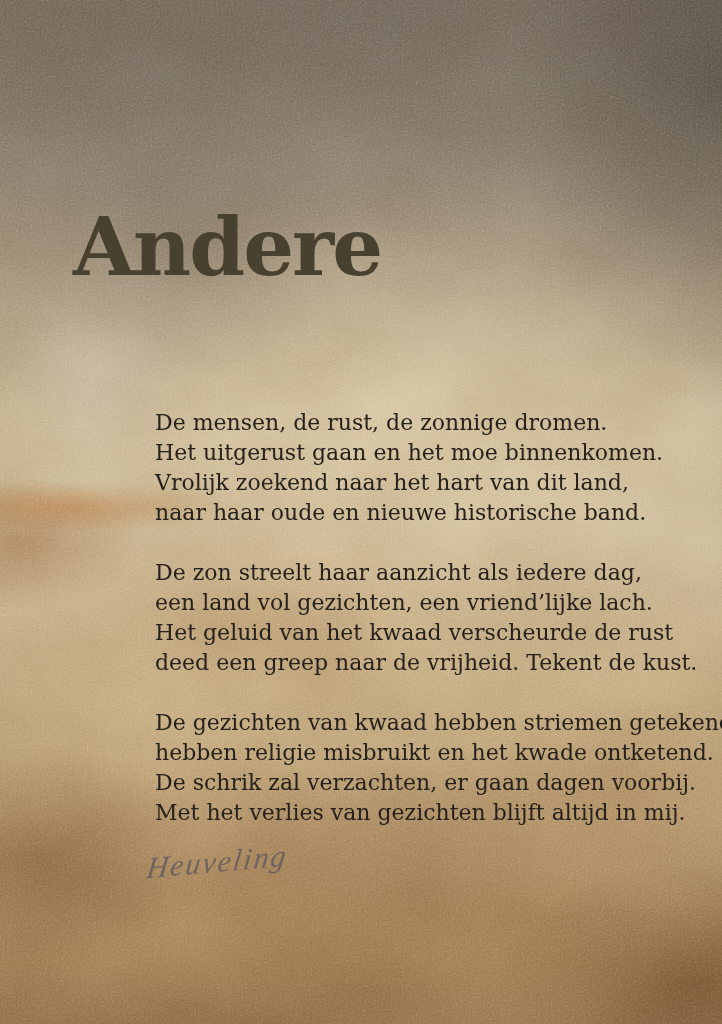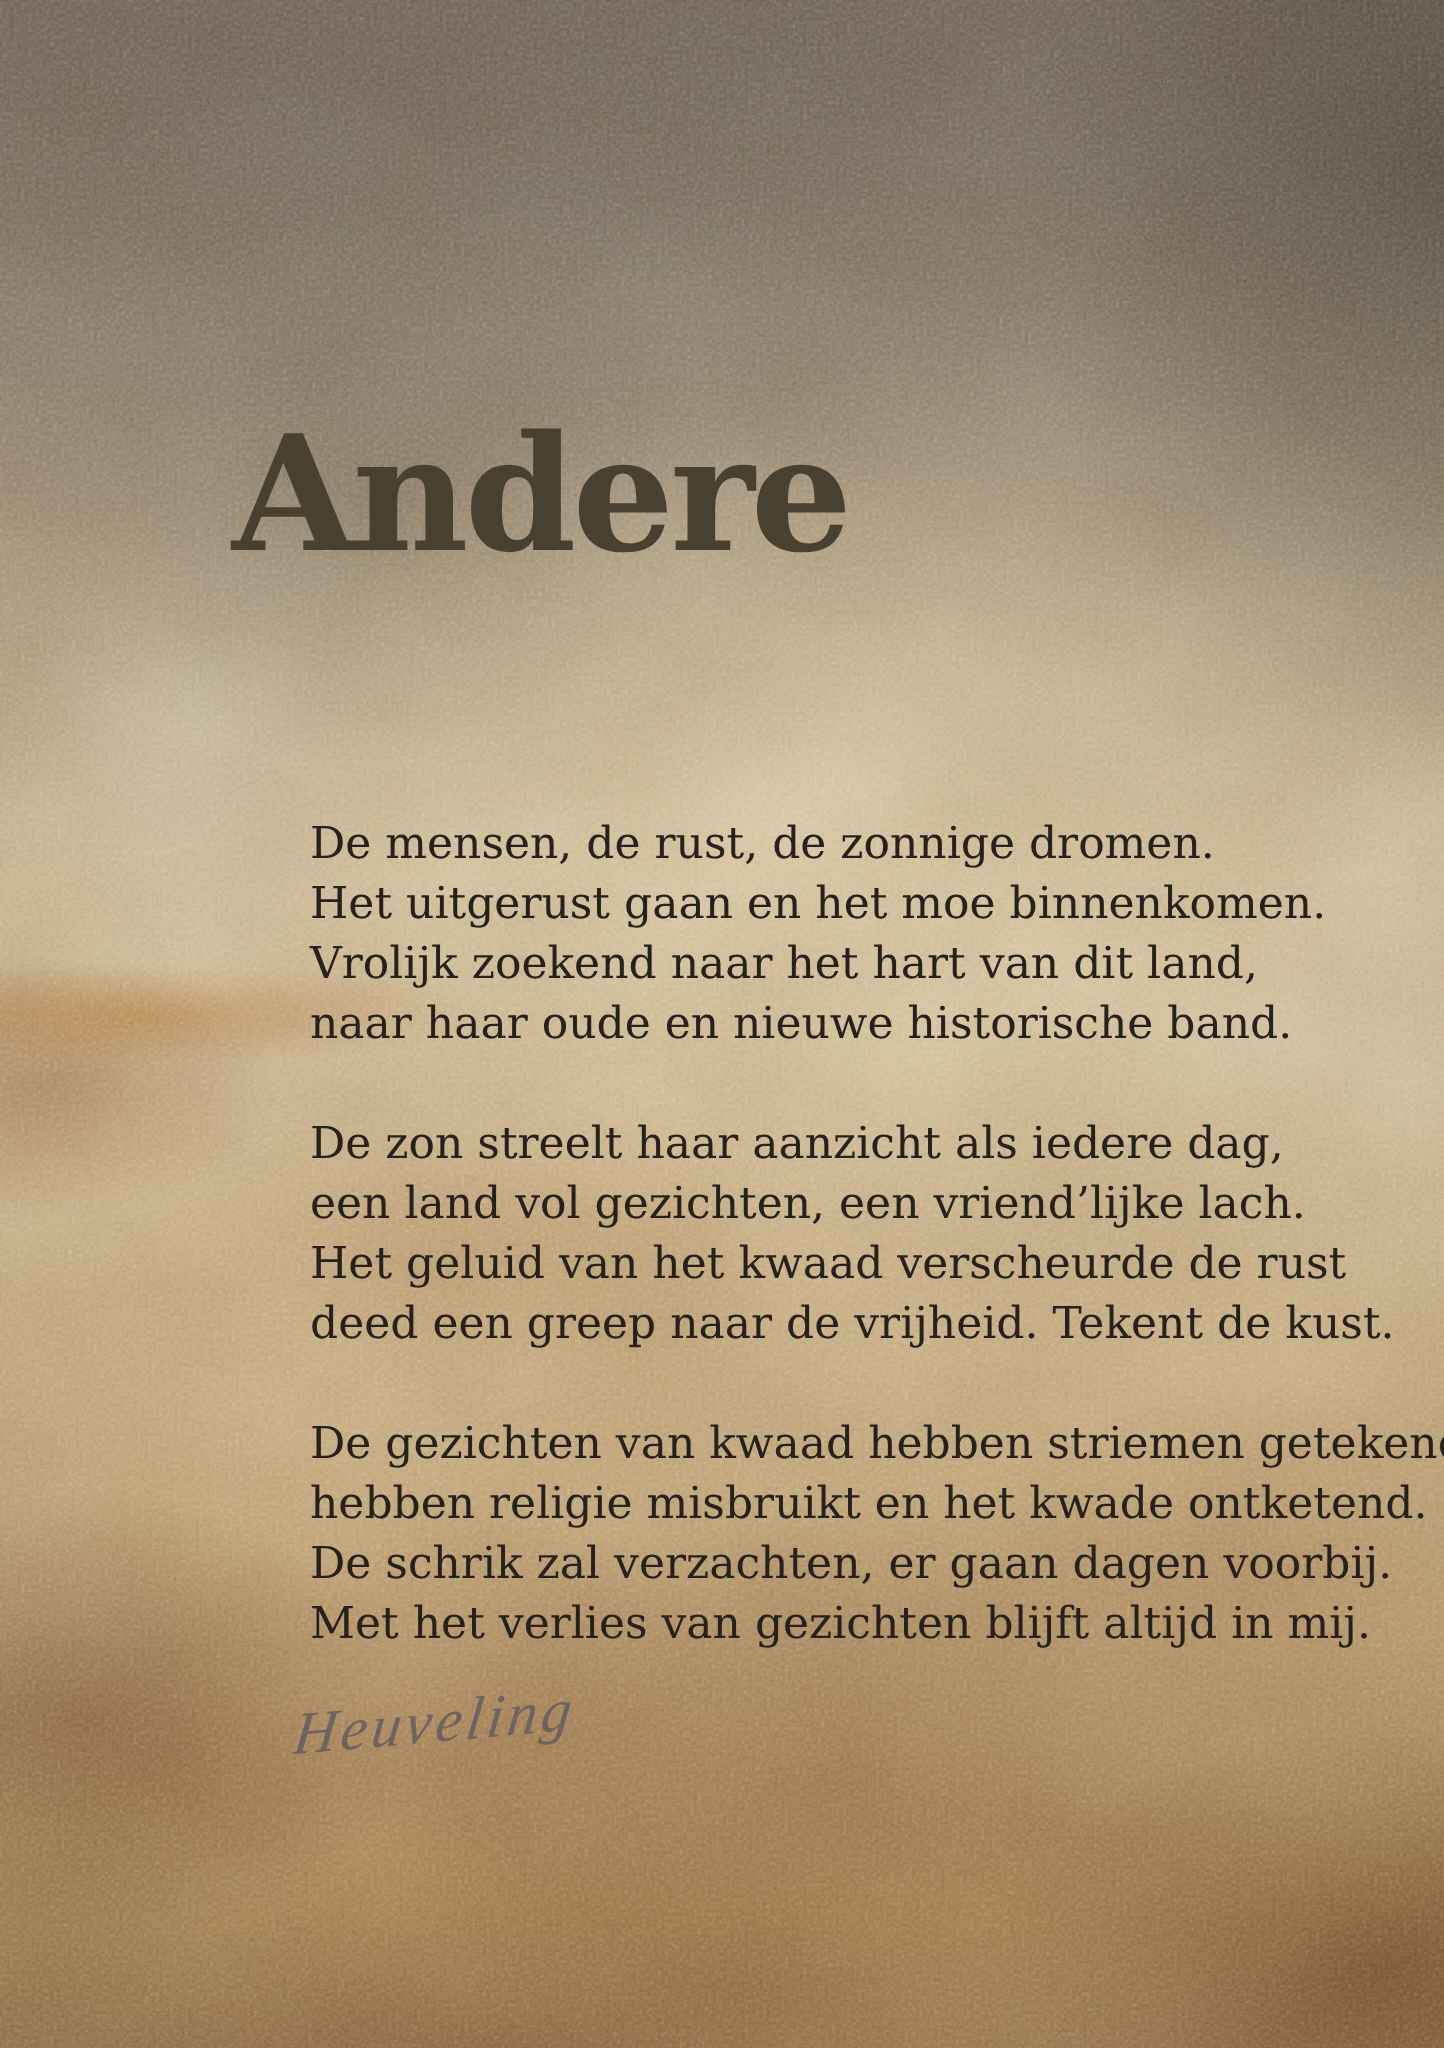--- a/index.html
+++ b/index.html
@@ -71,21 +71,21 @@
     font-weight: bold;
     color: #484130;
     letter-spacing: -2px;
   }
   .title .t1, .title .t2 {
     display: block;
     font-size: 80px;
     line-height: 77px;
     white-space: nowrap;
   }
-  .title .t1 { margin-left: 116px; }
+  .title .t1 { margin-left: 73px; }
   .title .t2 { margin-left: 250px; }
   .poem {
     position: absolute;
     left: 155px; top: 408px;
     color: #26211c;
   }
   .stanza {
     margin: 0 0 30px 0;
     padding: 0;
     font-size: 22px;

